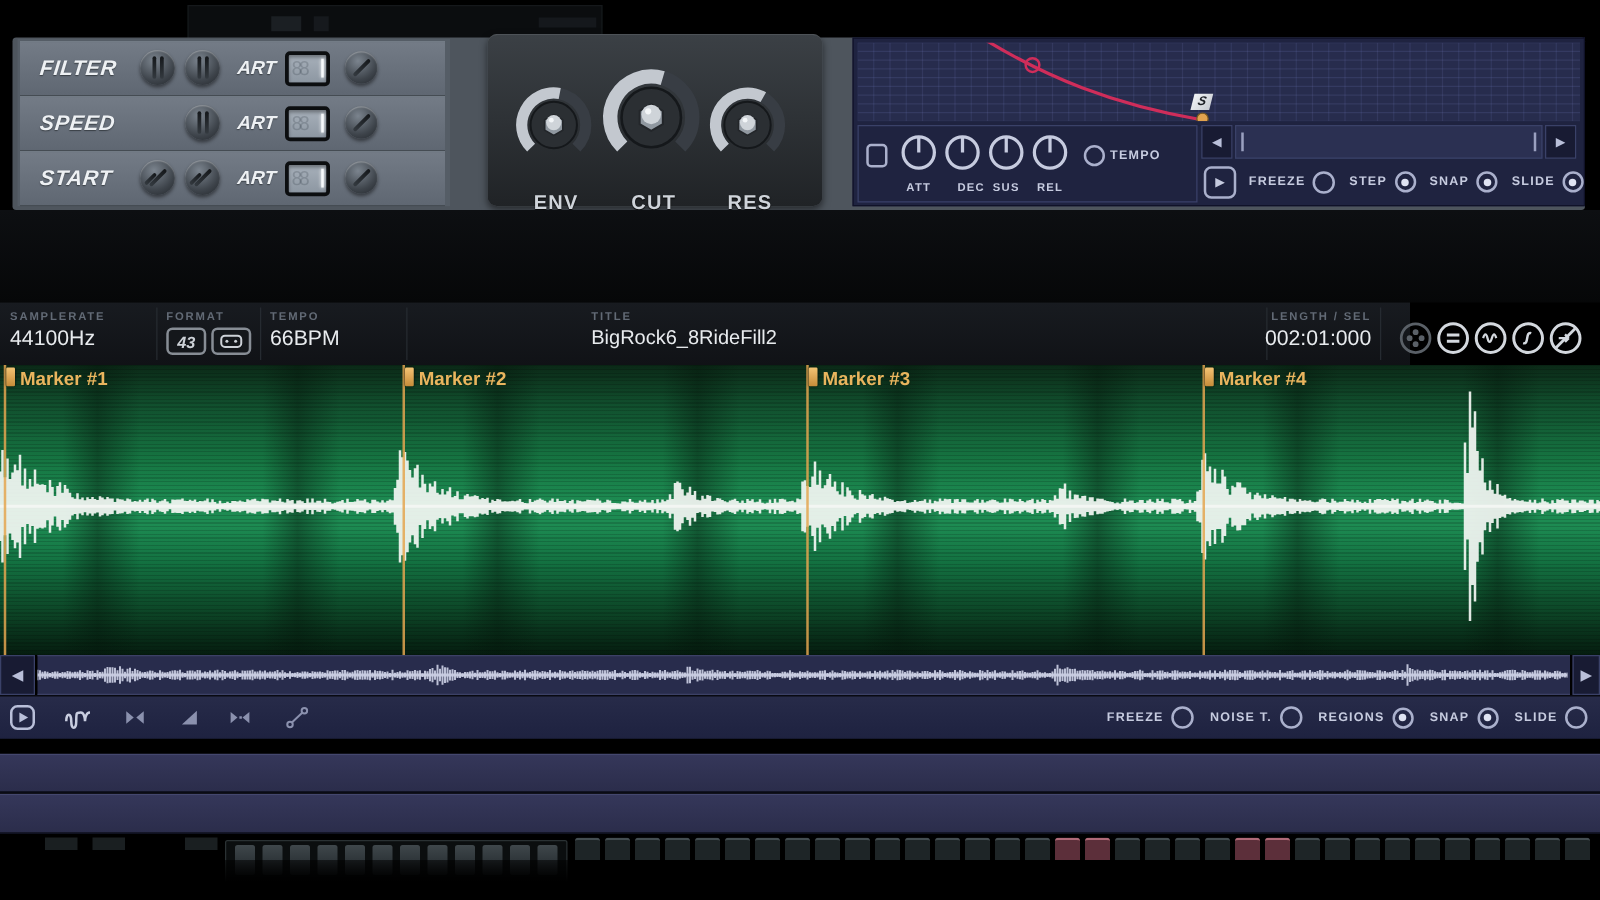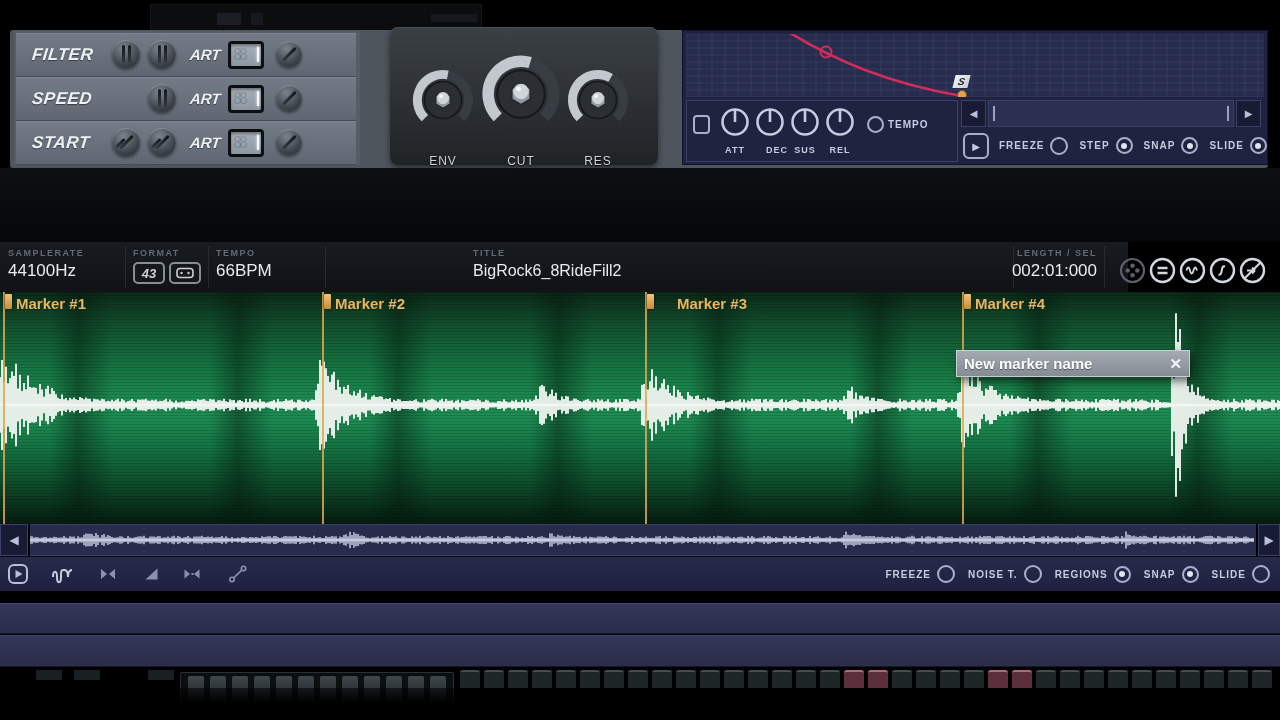--- a/index.html
+++ b/index.html
@@ -24,21 +24,21 @@
   .slit{position:absolute;width:2.5px;height:18px;top:5px;background:linear-gradient(#14171a,#343a40);border-radius:2px;}
   .lcd{position:absolute;width:30px;height:22px;background:linear-gradient(#a7b0ba,#8d97a2);
        border:3px solid #0c0e10;border-radius:4px;box-shadow:inset 0 2px 3px rgba(0,0,0,.35);}
   .lcd::before{content:"88";position:absolute;left:2px;top:2px;font-family:"DejaVu Sans Mono",monospace;
        font-size:15px;color:rgba(30,40,52,.20);letter-spacing:-3px;}
   .lcd::after{content:"";position:absolute;right:2px;top:3px;width:2.5px;height:15px;background:#f6f9fb;box-shadow:0 0 3px #fff;}
   
   #knob-panel{left:390px;top:27px;width:268px;height:137px;border-radius:8px;
        background:linear-gradient(180deg,#3b4045,#202326);border-top:1px solid #4d5257;box-shadow:0 3px 6px rgba(0,0,0,.5);}
   .bigknob{position:absolute;}
-  .knob-cap{position:absolute;font-size:12px;font-weight:normal;color:#cfd4da;letter-spacing:1px;text-shadow:0 1px 1px #000;}
+  .knob-cap{position:absolute;font-size:16px;font-weight:bold;color:#cfd4da;letter-spacing:1px;text-shadow:0 1px 1px #000;}
   
   #env-panel{left:682px;top:30px;width:586px;height:135px;background:#1f2340;border:1px solid #101228;box-sizing:border-box;}
   #env-display{left:3px;top:3px;width:578px;height:63px;background:#272c4d;overflow:hidden;}
   #env-ctrl{left:3px;top:69px;width:272px;height:62px;border:1px solid #3a4168;box-sizing:border-box;}
   .envk-label{position:absolute;top:44px;font-size:9px;font-weight:bold;color:#c6cbdf;letter-spacing:1px;}
   .chk{position:absolute;width:13px;height:15px;border:2px solid #aab0cc;border-radius:4px;}
   .radio{position:relative;width:13px;height:13px;border:2px solid #aab0cc;border-radius:50%;box-sizing:content-box;}
   .radio.on::after{content:"";position:absolute;left:3.5px;top:3.5px;width:6px;height:6px;border-radius:50%;background:#dfe3f2;}
   .optlbl{font-size:10px;font-weight:bold;color:#c6cbdf;letter-spacing:1px;}
   .navbtn{position:absolute;background:#181b33;border:1px solid #3a4168;color:#b9bfd9;
@@ -544,30 +544,26 @@
       </svg>
     <div id="markers">
         <div class="marker-line" style="left: 3px;"></div>
         <div class="marker-flag" style="left: 5px;"></div>
         <span class="marker-label" style="left: 16px;">Marker #1</span>
         <div class="marker-line" style="left: 322px;"></div>
         <div class="marker-flag" style="left: 324px;"></div>
         <span class="marker-label" style="left: 335px;">Marker #2</span>
         <div class="marker-line" style="left: 645px;"></div>
         <div class="marker-flag" style="left: 647px;"></div>
-        <span class="marker-label" style="left: 658px; margin-left: 19px;">Marker #3</span>
+        <span class="marker-label" style="left: 658px;">Marker #3</span>
         <div class="marker-line" style="left: 962px;"></div>
         <div class="marker-flag" style="left: 964px;"></div>
         <span class="marker-label" style="left: 975px;">Marker #4</span>
       </div>
     <div id="marker-dialog">
-      <div id="dlg-title">
-        <span class="t">New marker name</span>
-        <span id="dlg-close">✕</span>
-      </div>
     </div>
   </div>
 
   <div class="navbtn" style="left:0;top:524px;width:28px;height:32px;font-size:12px;">◀</div>
   <div class="abs" id="ov-track">
     <svg id="ov-wave" width="1224" height="30">
         <path d="M0 10.8V19.2M2 11.2V18.8M4 12.4V17.6M6 11.9V18.1M8 12.3V17.7M10 13.3V16.7M12 12.6V17.4M14 12.1V17.9M16 12.1V17.9M18 13.3V16.7M20 12.5V17.5M22 12.8V17.2M24 11.8V18.2M26 12.1V17.9M28 12.8V17.2M30 12.4V17.6M32 12.4V17.6M34 11.1V18.9M36 12.5V17.5M38 13.3V16.7M40 11.2V18.8M42 11.8V18.2M44 11.5V18.5M46 13.4V16.6M48 11.2V18.8M50 12.5V17.5M52 12.3V17.7M54 9.7V20.3M56 8.5V21.5M58 8.8V21.2M60 8.8V21.2M62 9.1V20.9M64 11.1V18.9M66 8.0V22.0M68 10.0V20.0M70 12.4V17.6M72 9.9V20.1M74 9.1V20.9M76 11.7V18.3M78 10.0V20.0M80 10.9V19.1M82 11.9V18.1M84 12.8V17.2M86 12.6V17.4M88 12.2V17.8M90 11.3V18.7M92 11.5V18.5M94 12.8V17.2M96 13.2V16.8M98 11.1V18.9M100 12.4V17.6M102 13.0V17.0M104 12.6V17.4M106 11.9V18.1M108 11.4V18.6M110 11.2V18.8M112 11.6V18.4M114 10.8V19.2M116 12.8V17.2M118 13.3V16.7M120 11.5V18.5M122 11.4V18.6M124 11.4V18.6M126 12.1V17.9M128 10.9V19.1M130 11.2V18.8M132 12.9V17.1M134 12.2V17.8M136 12.5V17.5M138 11.4V18.6M140 12.8V17.2M142 11.4V18.6M144 10.8V19.2M146 12.8V17.2M148 10.9V19.1M150 11.8V18.2M152 13.1V16.9M154 12.2V17.8M156 11.9V18.1M158 11.1V18.9M160 12.4V17.6M162 13.5V16.5M164 11.4V18.6M166 11.5V18.5M168 11.4V18.6M170 11.4V18.6M172 10.8V19.2M174 12.1V17.9M176 12.1V17.9M178 11.4V18.6M180 12.1V17.9M182 11.4V18.6M184 12.7V17.3M186 12.2V17.8M188 12.3V17.7M190 11.9V18.1M192 10.9V19.1M194 12.8V17.2M196 11.2V18.8M198 12.7V17.3M200 13.5V16.5M202 12.0V18.0M204 13.4V16.6M206 13.2V16.8M208 12.6V17.4M210 13.2V16.8M212 12.1V17.9M214 12.1V17.9M216 12.4V17.6M218 13.3V16.7M220 11.9V18.1M222 12.3V17.7M224 12.4V17.6M226 12.1V17.9M228 12.6V17.4M230 13.1V16.9M232 11.2V18.8M234 12.0V18.0M236 11.8V18.2M238 11.3V18.7M240 11.3V18.7M242 12.5V17.5M244 11.0V19.0M246 10.9V19.1M248 12.1V17.9M250 13.0V17.0M252 12.3V17.7M254 11.3V18.7M256 11.0V19.0M258 11.5V18.5M260 11.2V18.8M262 11.4V18.6M264 11.3V18.7M266 10.9V19.1M268 12.9V17.1M270 11.1V18.9M272 11.8V18.2M274 11.5V18.5M276 11.9V18.1M278 12.6V17.4M280 12.1V17.9M282 13.3V16.7M284 10.8V19.2M286 13.1V16.9M288 12.6V17.4M290 12.0V18.0M292 12.9V17.1M294 13.0V17.0M296 11.1V18.9M298 12.0V18.0M300 11.8V18.2M302 10.9V19.1M304 11.6V18.4M306 11.2V18.8M308 13.5V16.5M310 11.5V18.5M312 11.9V18.1M314 10.1V19.9M316 9.3V20.7M318 11.3V18.7M320 6.8V23.2M322 10.0V20.0M324 7.3V22.7M326 8.7V21.3M328 9.0V21.0M330 10.7V19.3M332 10.4V19.6M334 11.0V19.0M336 12.6V17.4M338 12.7V17.3M340 13.5V16.5M342 12.5V17.5M344 12.6V17.4M346 12.2V17.8M348 11.6V18.4M350 13.2V16.8M352 11.0V19.0M354 12.7V17.3M356 12.7V17.3M358 12.4V17.6M360 11.0V19.0M362 11.9V18.1M364 11.9V18.1M366 11.3V18.7M368 12.8V17.2M370 13.3V16.7M372 11.5V18.5M374 11.5V18.5M376 12.5V17.5M378 12.9V17.1M380 13.0V17.0M382 11.3V18.7M384 12.6V17.4M386 11.5V18.5M388 12.5V17.5M390 10.8V19.2M392 12.9V17.1M394 12.5V17.5M396 11.7V18.3M398 11.1V18.9M400 11.7V18.3M402 12.8V17.2M404 11.8V18.2M406 12.1V17.9M408 12.6V17.4M410 11.0V19.0M412 13.0V17.0M414 12.4V17.6M416 13.0V17.0M418 11.0V19.0M420 12.0V18.0M422 12.2V17.8M424 12.9V17.1M426 11.8V18.2M428 11.3V18.7M430 12.5V17.5M432 11.9V18.1M434 11.9V18.1M436 11.2V18.8M438 11.8V18.2M440 11.5V18.5M442 12.3V17.7M444 11.6V18.4M446 12.3V17.7M448 11.5V18.5M450 11.0V19.0M452 11.2V18.8M454 11.1V18.9M456 11.0V19.0M458 12.3V17.7M460 11.9V18.1M462 11.0V19.0M464 13.3V16.7M466 13.2V16.8M468 11.6V18.4M470 12.5V17.5M472 13.4V16.6M474 12.0V18.0M476 11.1V18.9M478 11.0V19.0M480 11.3V18.7M482 12.8V17.2M484 13.3V16.7M486 11.8V18.2M488 12.3V17.7M490 13.4V16.6M492 12.4V17.6M494 12.9V17.1M496 12.9V17.1M498 11.0V19.0M500 12.0V18.0M502 11.0V19.0M504 12.4V17.6M506 12.9V17.1M508 11.9V18.1M510 11.7V18.3M512 11.2V18.8M514 12.3V17.7M516 12.7V17.3M518 13.0V17.0M520 8.3V21.7M522 8.4V21.6M524 11.3V18.7M526 11.8V18.2M528 9.8V20.2M530 10.8V19.2M532 10.6V19.4M534 12.1V17.9M536 11.6V18.4M538 11.5V18.5M540 10.8V19.2M542 12.7V17.3M544 11.0V19.0M546 12.1V17.9M548 12.1V17.9M550 11.8V18.2M552 13.3V16.7M554 12.2V17.8M556 11.5V18.5M558 13.5V16.5M560 11.8V18.2M562 12.1V17.9M564 12.5V17.5M566 12.4V17.6M568 11.5V18.5M570 11.6V18.4M572 11.8V18.2M574 11.9V18.1M576 11.0V19.0M578 11.9V18.1M580 13.1V16.9M582 12.8V17.2M584 11.5V18.5M586 11.9V18.1M588 13.3V16.7M590 13.3V16.7M592 13.4V16.6M594 13.5V16.5M596 12.4V17.6M598 12.4V17.6M600 12.9V17.1M602 11.1V18.9M604 12.5V17.5M606 13.1V16.9M608 13.1V16.9M610 11.9V18.1M612 12.6V17.4M614 12.8V17.2M616 11.5V18.5M618 12.7V17.3M620 12.9V17.1M622 12.7V17.3M624 13.0V17.0M626 11.5V18.5M628 11.6V18.4M630 11.1V18.9M632 13.4V16.6M634 12.8V17.2M636 11.3V18.7M638 12.8V17.2M640 13.0V17.0M642 13.3V16.7M644 11.3V18.7M646 11.7V18.3M648 12.3V17.7M650 12.4V17.6M652 11.5V18.5M654 11.9V18.1M656 13.2V16.8M658 11.9V18.1M660 12.9V17.1M662 13.1V16.9M664 12.1V17.9M666 12.0V18.0M668 13.5V16.5M670 11.5V18.5M672 12.5V17.5M674 11.5V18.5M676 12.8V17.2M678 12.2V17.8M680 11.4V18.6M682 13.1V16.9M684 11.0V19.0M686 12.4V17.6M688 10.8V19.2M690 11.0V19.0M692 11.4V18.6M694 12.5V17.5M696 11.6V18.4M698 11.3V18.7M700 12.3V17.7M702 13.2V16.8M704 12.1V17.9M706 13.3V16.7M708 12.0V18.0M710 11.8V18.2M712 11.8V18.2M714 12.5V17.5M716 13.1V16.9M718 11.1V18.9M720 12.5V17.5M722 11.0V19.0M724 12.2V17.8M726 13.4V16.6M728 12.9V17.1M730 12.5V17.5M732 12.5V17.5M734 11.0V19.0M736 12.4V17.6M738 10.9V19.1M740 11.6V18.4M742 12.5V17.5M744 13.1V16.9M746 12.0V18.0M748 12.8V17.2M750 13.1V16.9M752 13.2V16.8M754 10.9V19.1M756 11.5V18.5M758 12.7V17.3M760 10.9V19.1M762 12.5V17.5M764 12.2V17.8M766 11.1V18.9M768 13.1V16.9M770 12.8V17.2M772 11.9V18.1M774 12.1V17.9M776 13.2V16.8M778 13.1V16.9M780 11.1V18.9M782 13.1V16.9M784 12.0V18.0M786 11.7V18.3M788 11.3V18.7M790 12.5V17.5M792 12.9V17.1M794 13.1V16.9M796 12.5V17.5M798 12.4V17.6M800 11.2V18.8M802 12.8V17.2M804 13.1V16.9M806 12.8V17.2M808 13.5V16.5M810 13.3V16.7M812 12.2V17.8M814 9.9V20.1M816 6.7V23.3M818 9.7V20.3M820 10.3V19.7M822 9.7V20.3M824 8.8V21.2M826 10.0V20.0M828 10.2V19.8M830 10.0V20.0M832 11.6V18.4M834 11.4V18.6M836 10.9V19.1M838 11.3V18.7M840 11.0V19.0M842 11.3V18.7M844 10.9V19.1M846 12.3V17.7M848 11.7V18.3M850 11.9V18.1M852 11.4V18.6M854 12.2V17.8M856 12.4V17.6M858 12.0V18.0M860 12.8V17.2M862 11.2V18.8M864 12.9V17.1M866 11.7V18.3M868 11.7V18.3M870 12.4V17.6M872 13.3V16.7M874 13.2V16.8M876 12.6V17.4M878 11.7V18.3M880 11.7V18.3M882 10.8V19.2M884 11.5V18.5M886 13.5V16.5M888 13.3V16.7M890 13.1V16.9M892 11.2V18.8M894 13.2V16.8M896 11.7V18.3M898 11.3V18.7M900 11.4V18.6M902 12.5V17.5M904 12.3V17.7M906 13.3V16.7M908 11.5V18.5M910 11.1V18.9M912 11.4V18.6M914 12.8V17.2M916 12.1V17.9M918 12.3V17.7M920 12.5V17.5M922 11.8V18.2M924 13.2V16.8M926 13.0V17.0M928 13.2V16.8M930 11.6V18.4M932 12.7V17.3M934 12.2V17.8M936 12.1V17.9M938 11.2V18.8M940 13.1V16.9M942 11.4V18.6M944 13.4V16.6M946 12.0V18.0M948 12.5V17.5M950 10.8V19.2M952 12.1V17.9M954 11.0V19.0M956 11.2V18.8M958 10.9V19.1M960 11.1V18.9M962 12.6V17.4M964 13.2V16.8M966 11.6V18.4M968 11.3V18.7M970 11.2V18.8M972 11.1V18.9M974 12.1V17.9M976 12.8V17.2M978 12.4V17.6M980 11.3V18.7M982 13.0V17.0M984 11.2V18.8M986 12.4V17.6M988 12.8V17.2M990 12.5V17.5M992 12.9V17.1M994 10.9V19.1M996 12.9V17.1M998 13.1V16.9M1000 11.9V18.1M1002 11.8V18.2M1004 11.1V18.9M1006 13.2V16.8M1008 13.1V16.9M1010 12.8V17.2M1012 11.5V18.5M1014 11.4V18.6M1016 13.0V17.0M1018 11.0V19.0M1020 12.3V17.7M1022 12.6V17.4M1024 11.8V18.2M1026 11.0V19.0M1028 11.4V18.6M1030 13.2V16.8M1032 11.7V18.3M1034 13.1V16.9M1036 12.4V17.6M1038 12.3V17.7M1040 13.2V16.8M1042 12.5V17.5M1044 12.9V17.1M1046 11.9V18.1M1048 10.8V19.2M1050 12.0V18.0M1052 12.8V17.2M1054 12.7V17.3M1056 11.0V19.0M1058 11.1V18.9M1060 11.3V18.7M1062 11.4V18.6M1064 12.3V17.7M1066 12.5V17.5M1068 12.5V17.5M1070 13.1V16.9M1072 11.1V18.9M1074 11.1V18.9M1076 12.1V17.9M1078 11.7V18.3M1080 12.8V17.2M1082 12.6V17.4M1084 11.9V18.1M1086 11.0V19.0M1088 11.6V18.4M1090 13.4V16.6M1092 11.0V19.0M1094 12.4V17.6M1096 6.4V23.6M1098 9.4V20.6M1100 10.1V19.9M1102 11.3V18.7M1104 10.6V19.4M1106 11.6V18.4M1108 11.9V18.1M1110 10.9V19.1M1112 11.6V18.4M1114 10.8V19.2M1116 11.0V19.0M1118 12.0V18.0M1120 12.5V17.5M1122 12.7V17.3M1124 10.9V19.1M1126 10.8V19.2M1128 13.4V16.6M1130 11.6V18.4M1132 11.8V18.2M1134 11.3V18.7M1136 12.0V18.0M1138 11.8V18.2M1140 12.6V17.4M1142 11.7V18.3M1144 11.3V18.7M1146 12.8V17.2M1148 11.2V18.8M1150 11.0V19.0M1152 12.5V17.5M1154 10.8V19.2M1156 12.5V17.5M1158 11.4V18.6M1160 11.1V18.9M1162 13.2V16.8M1164 11.2V18.8M1166 13.4V16.6M1168 13.4V16.6M1170 12.7V17.3M1172 12.3V17.7M1174 11.6V18.4M1176 11.0V19.0M1178 10.9V19.1M1180 10.8V19.2M1182 11.0V19.0M1184 12.6V17.4M1186 13.0V17.0M1188 11.0V19.0M1190 11.5V18.5M1192 12.6V17.4M1194 12.8V17.2M1196 12.4V17.6M1198 11.2V18.8M1200 11.2V18.8M1202 11.3V18.7M1204 12.9V17.1M1206 11.4V18.6M1208 12.2V17.8M1210 12.7V17.3M1212 13.1V16.9M1214 11.8V18.2M1216 11.5V18.5M1218 12.2V17.8M1220 13.3V16.7M1222 13.1V16.9M1224 12.9V17.1" stroke="#c9cde2" stroke-width="1.6" fill="none" opacity="0.92"></path>
         <path d="M0 15H1224" stroke="#c9cde2" stroke-width="2.4" opacity="0.95"></path>
       </svg>
   </div>

